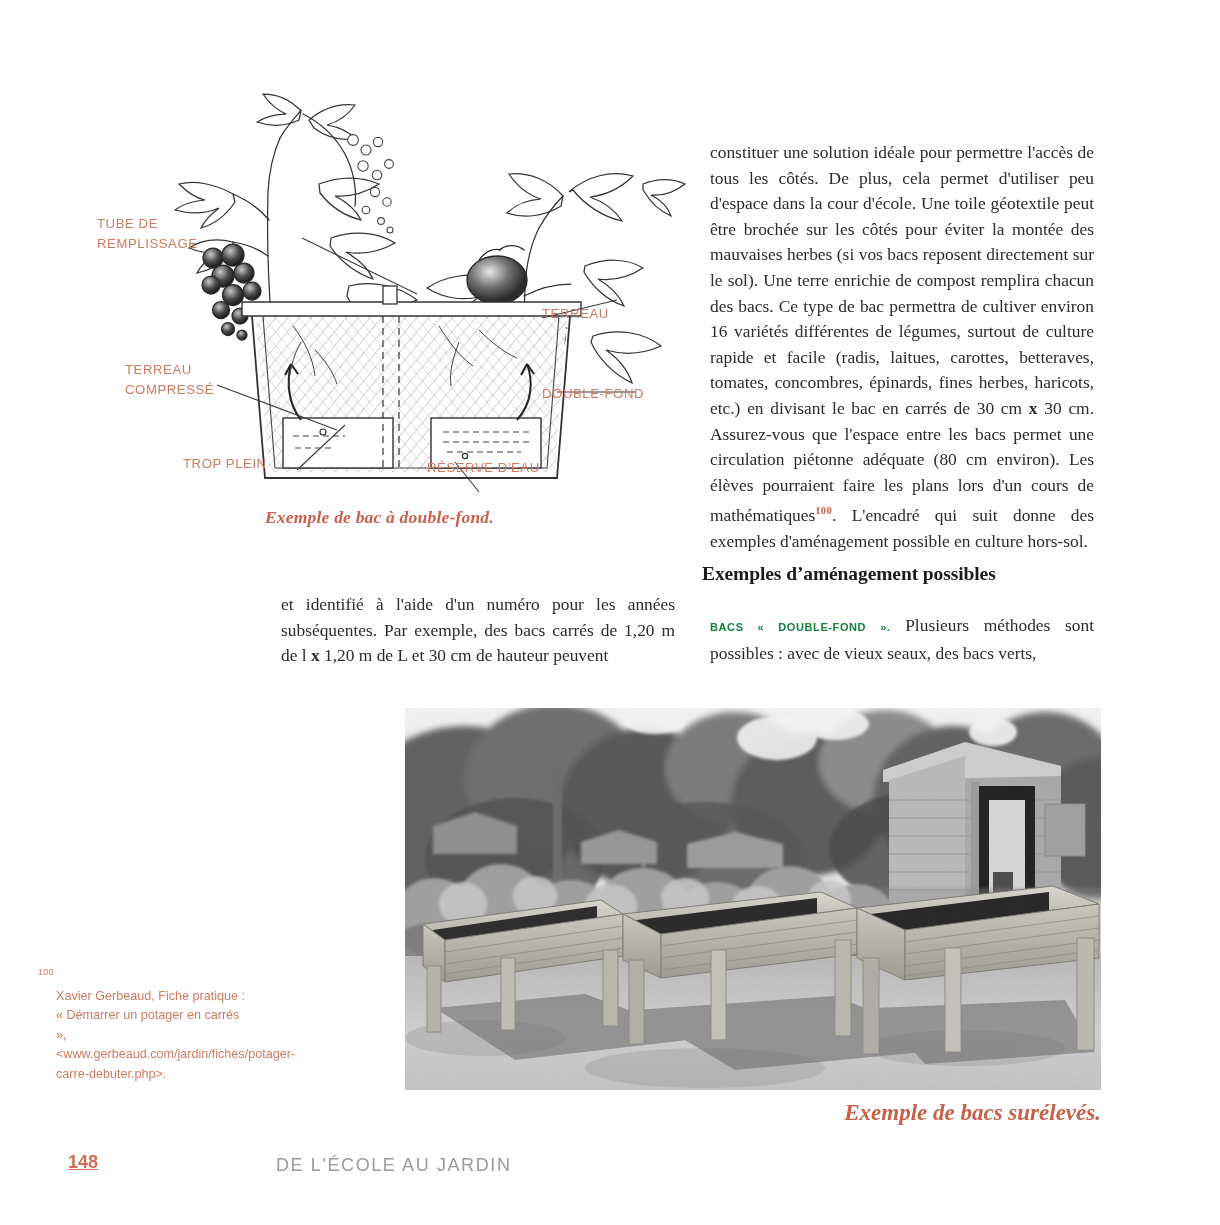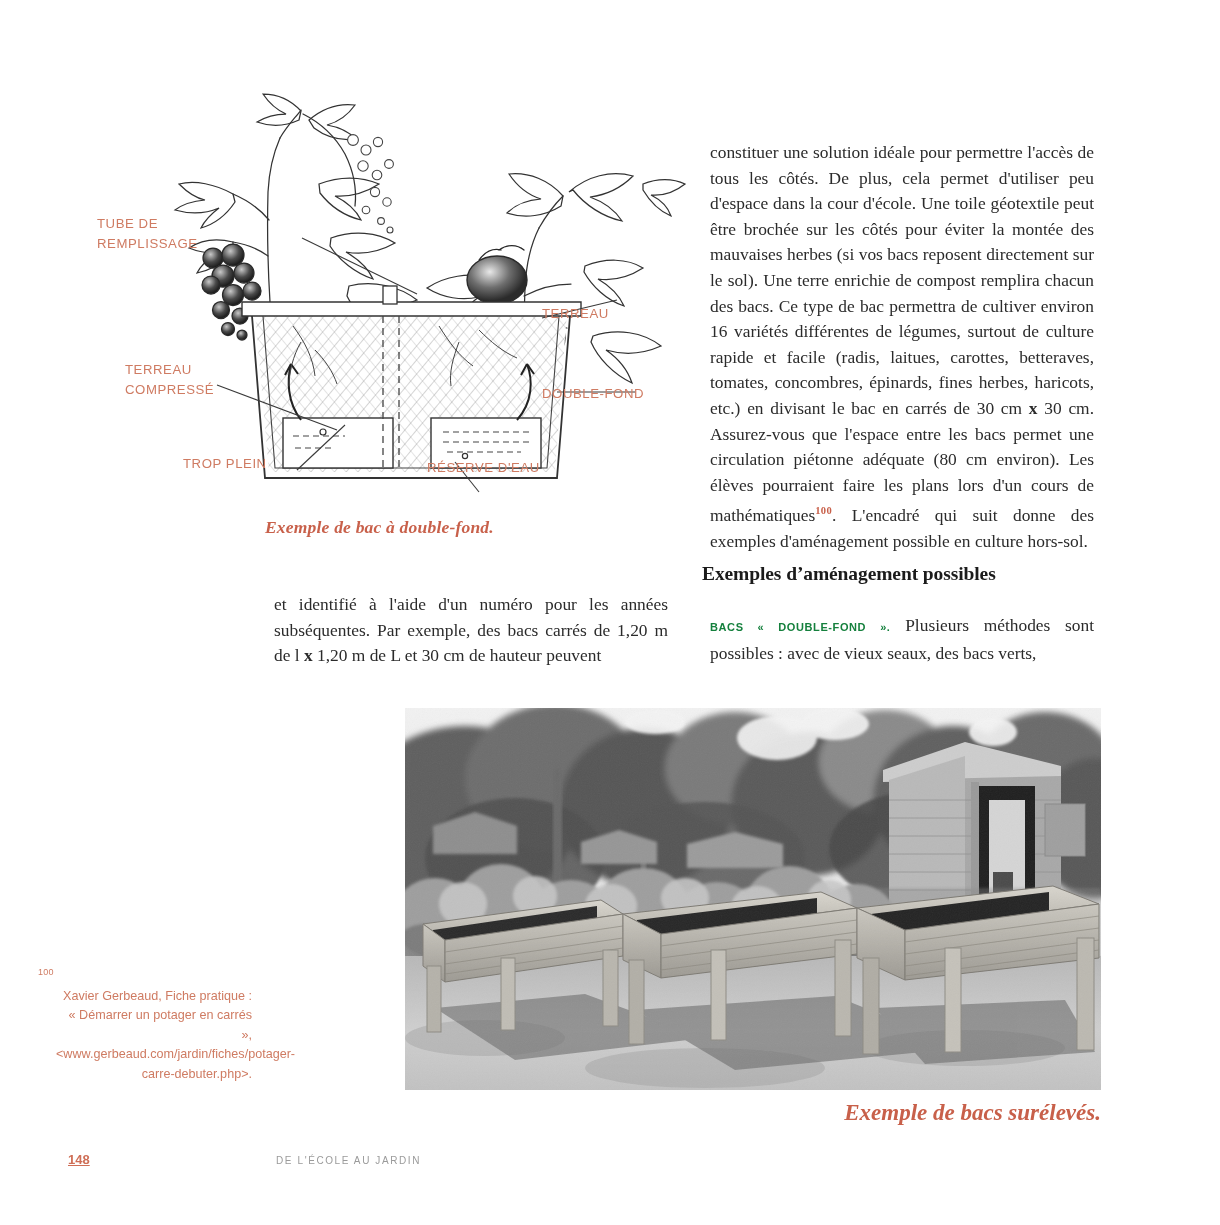--- a/index.html
+++ b/index.html
@@ -30,33 +30,32 @@
     position: absolute;
     left: 265px;
     top: 507px;
     width: 420px;
     font-family: "Liberation Serif", serif;
     font-style: italic;
     font-weight: bold;
     font-size: 17.5px;
     color: #c8604a;
     letter-spacing: .2px;
-    margin-top: 10px;
   }
 
   
   .col-right {
     position: absolute;
     left: 702px;
     top: 132px;
     width: 400px;
   }
   .col-left-lower {
     position: absolute;
-    left: 266px;
+    left: 273px;
     top: 584px;
     width: 410px;
   }
   .bodytext {
     font-family: "Liberation Serif", serif;
     font-size: 17.4px;
     line-height: 25.6px;
     color: #2b2b2b;
     text-align: justify;
     margin: 8px;
@@ -111,21 +110,20 @@
   .footnote .fn-num {
     font-size: 9px;
     vertical-align: super;
     letter-spacing: .3px;
   }
   .footnote .fn-body {
     display: inline-block;
     width: 196px;
     margin-left: 18px;
     vertical-align: top;
-    text-align: right;
   }
 
   
   .photo {
     position: absolute;
     left: 405px;
     top: 708px;
     width: 696px;
     height: 382px;
     overflow: hidden;
@@ -146,30 +144,30 @@
     color: #c8604a;
   }
 
   
   .folio {
     position: absolute;
     left: 68px;
     top: 1152px;
     font-family: "Liberation Sans", sans-serif;
     font-weight: bold;
-    font-size: 13px;
+    font-size: 18px;
     color: #cf6f57;
     text-decoration: underline;
   }
   .runhead {
     position: absolute;
     left: 276px;
     top: 1155px;
     font-family: "Liberation Sans", sans-serif;
-    font-size: 10px;
+    font-size: 18px;
     letter-spacing: 1.6px;
     color: #9a9a9a;
   }
 
   
   .dlabel {
     font-family: "Liberation Sans", sans-serif;
     font-size: 13.2px;
     fill: #cf7b62;
     letter-spacing: .55px;

